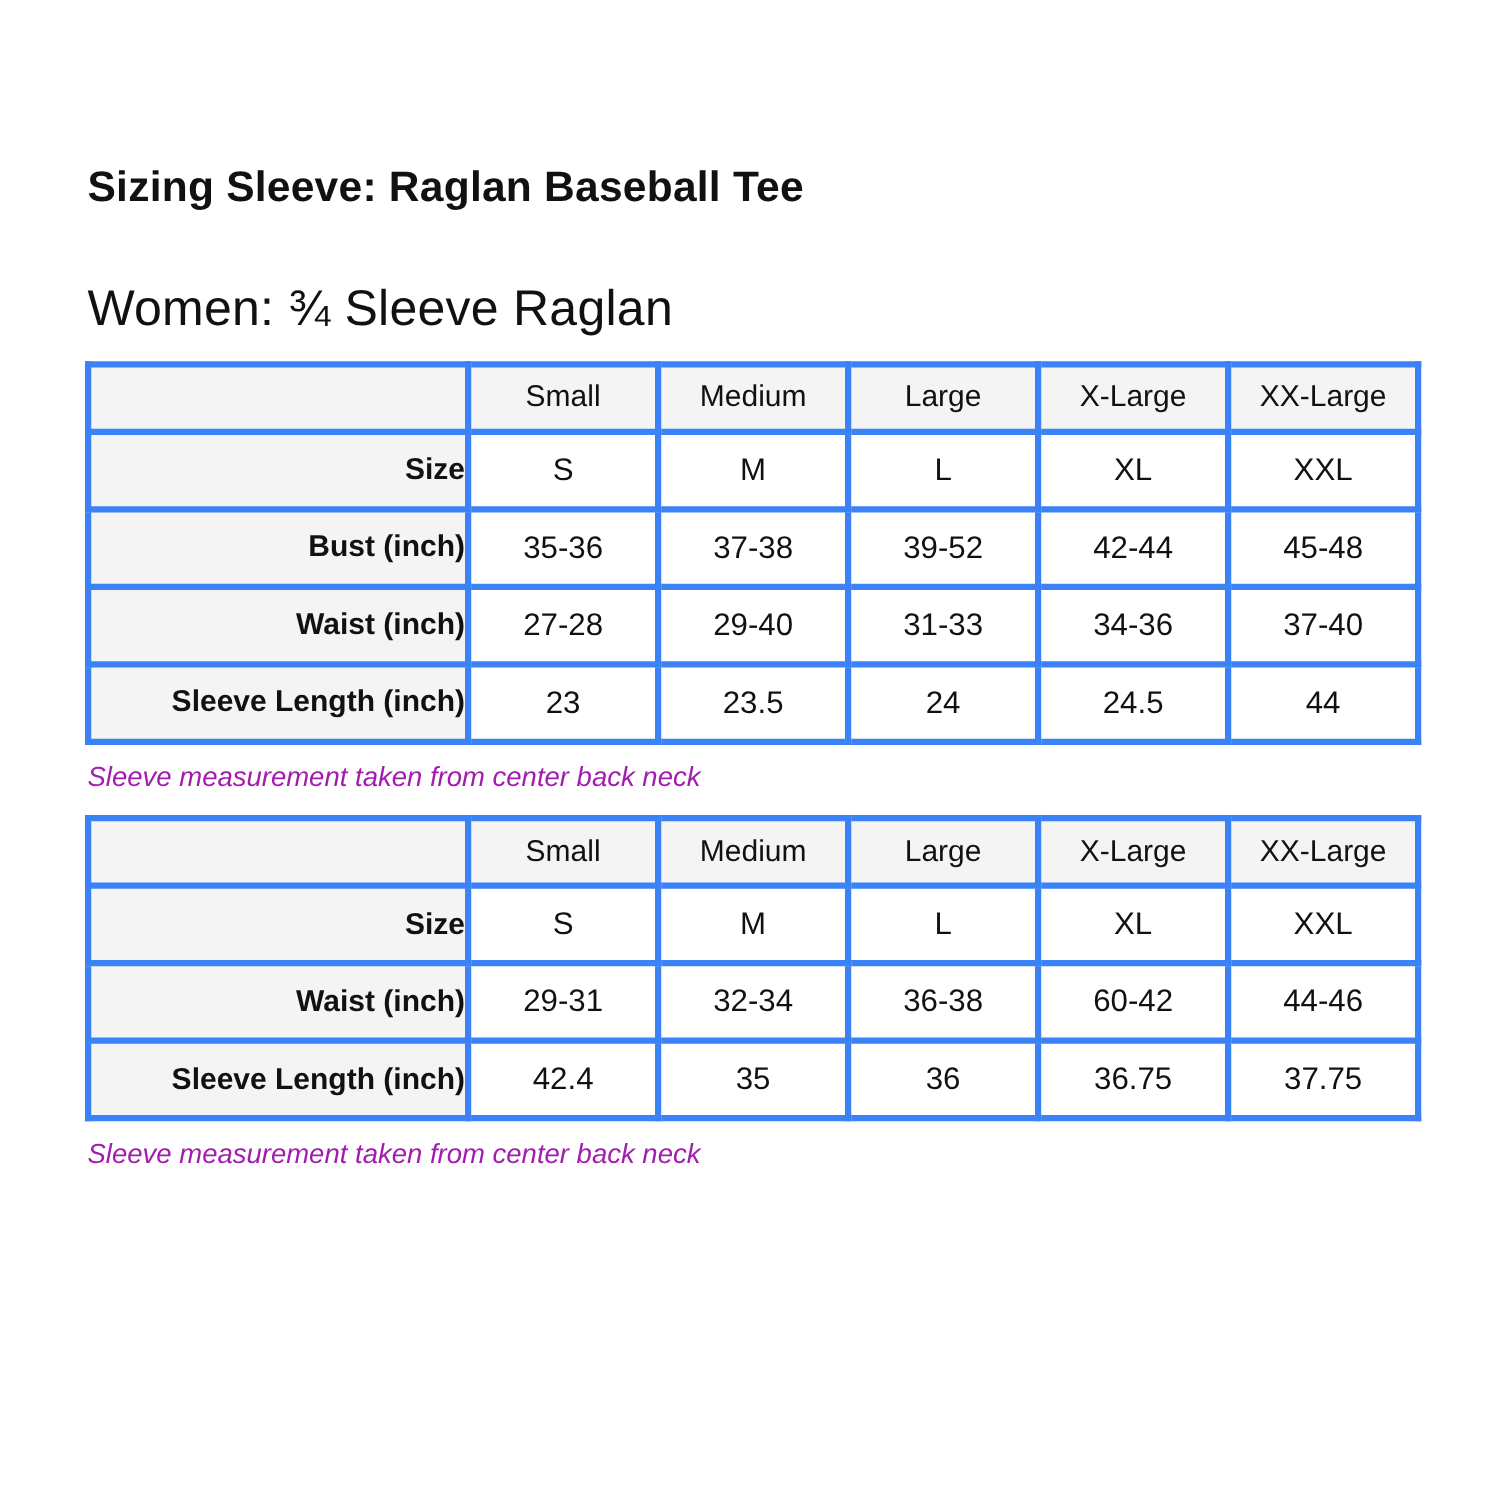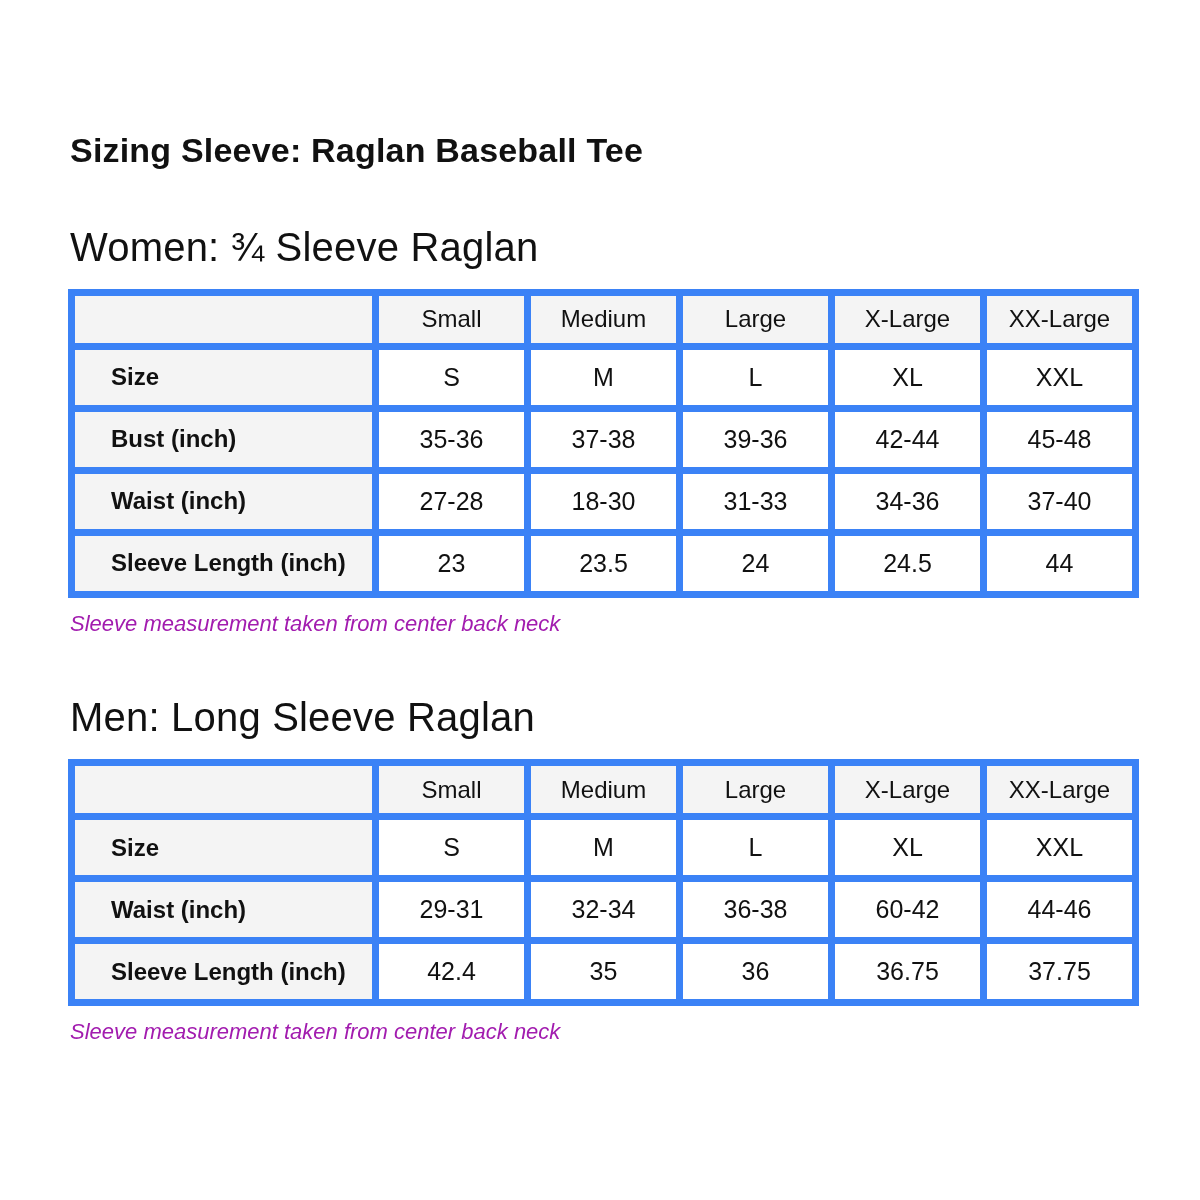--- a/index.html
+++ b/index.html
@@ -39,37 +39,37 @@
   table.size-table {
     border-collapse: collapse;
     table-layout: fixed;
     width: 1064px;
     margin-top: 18px;
   }
   .men-table { margin-top: 13px; }
   col.label-col { width: 304px; }
   col.size-col  { width: 152px; }
   .size-table th, .size-table td {
-    border: 7px solid #3b82f6;
+    border: 5px solid #3b82f6;
     padding: 0;
   }
   .size-table thead th {
     height: 54px;
     background: #f4f4f4;
     font-weight: 400;
     font-size: 24px;
     text-align: center;
     vertical-align: middle;
   }
   .size-table tbody th {
     height: 62px;
     background: #f4f4f4;
     font-weight: 700;
     font-size: 24px;
-    text-align: left;
+    text-align: right;
     padding-left: 36px;
     vertical-align: middle;
   }
   .size-table tbody td {
     height: 62px;
     font-size: 25px;
     text-align: center;
     vertical-align: middle;
     background: #ffffff;
   }
@@ -117,48 +117,47 @@
           <td>S</td>
           <td>M</td>
           <td>L</td>
           <td>XL</td>
           <td>XXL</td>
         </tr>
         <tr>
           <th>Bust (inch)</th>
           <td>35-36</td>
           <td>37-38</td>
-          <td>39-36</td>
+          <td>39-52</td>
           <td>42-44</td>
           <td>45-48</td>
         </tr>
         <tr>
           <th>Waist (inch)</th>
           <td>27-28</td>
-          <td>18-30</td>
+          <td>29-40</td>
           <td>31-33</td>
           <td>34-36</td>
           <td>37-40</td>
         </tr>
         <tr>
           <th>Sleeve Length (inch)</th>
           <td>23</td>
           <td>23.5</td>
           <td>24</td>
           <td>24.5</td>
           <td>44</td>
         </tr>
       </tbody>
     </table>
 
     <p class="footnote">Sleeve measurement taken from center back neck</p>
   </section>
 
   <section>
-    <h2 class="section-heading men-heading">Men: Long Sleeve Raglan</h2>
 
     <table class="size-table men-table">
       <colgroup>
         <col class="label-col">
         <col class="size-col">
           <col class="size-col">
           <col class="size-col">
           <col class="size-col">
           <col class="size-col">
       </colgroup>

